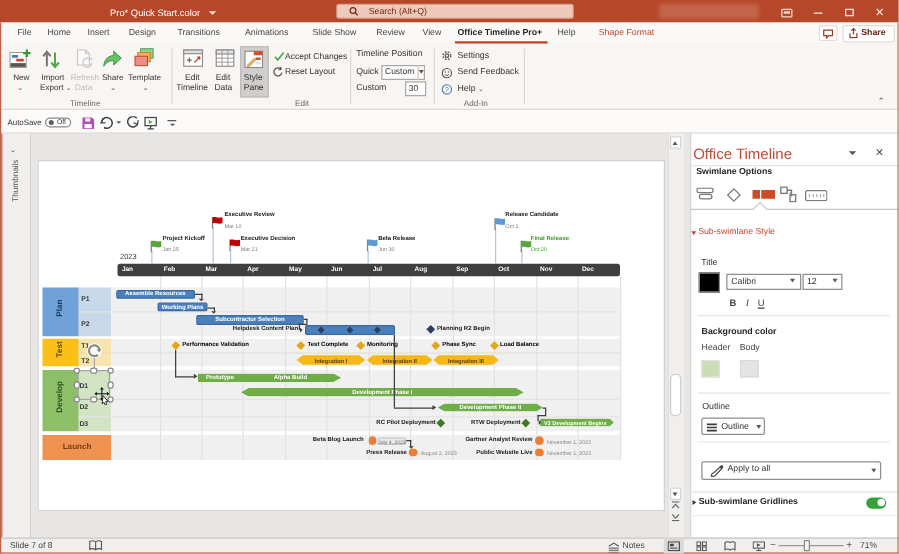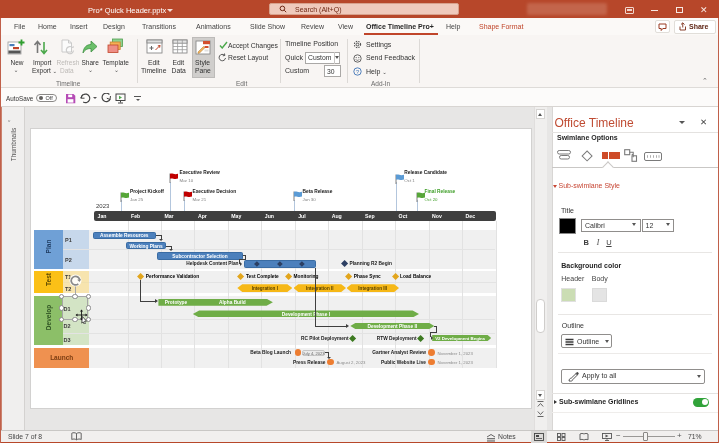--- a/index.html
+++ b/index.html
@@ -4,21 +4,21 @@
 *{margin:0;padding:0;box-sizing:border-box;}
 html,body{width:719px;height:443px;overflow:hidden;}
 body{font-family:"Liberation Sans",sans-serif;}
 .a{position:absolute;}
 .tx{position:absolute;white-space:nowrap;}
 </style></head>
 <body>
 <div class="a" style="left:0;top:0;width:719px;height:443px;background:#e8e7e6;overflow:hidden;">
 
 <div class="a" style="left:0;top:0;width:719px;height:18px;background:#b7472a;"></div>
-<div class="tx" style="left:88px;top:6px;font-size:7.5px;color:#fff;">Pro* Quick Header.pptx</div>
+<div class="tx" style="left:88px;top:6px;font-size:7.5px;color:#fff;">Pro* Quick Start.color</div>
 <div class="a" style="left:167px;top:8.5px;width:0;height:0;border-left:3px solid transparent;border-right:3px solid transparent;border-top:3.5px solid #f4ddd5;"></div>
 <div class="a" style="left:269px;top:3px;width:190px;height:12px;background:#efcabc;border:1px solid #d8a18c;border-radius:2px;"></div>
 <svg class="a" style="left:279px;top:5px;" width="8" height="8" viewBox="0 0 8 8">
       <circle cx="3.4" cy="3.4" r="2.3" fill="none" stroke="#6e2713" stroke-width="1"></circle>
       <line x1="5.2" y1="5.2" x2="7.2" y2="7.2" stroke="#6e2713" stroke-width="1"></line>
     </svg>
 <div class="tx" style="left:295px;top:5.8px;font-size:7px;color:#6e2713;">Search (Alt+Q)</div>
 <div class="a" style="left:527px;top:3px;width:80px;height:12px;background:#c3654b;border-radius:2px;filter:blur(1.5px);"></div>
 <div class="a" style="left:625px;top:6.5px;width:9px;height:7px;border:1px solid #f2d7cd;border-radius:1px;"></div>
 <div class="a" style="left:627px;top:9px;width:5px;height:2px;background:#f2d7cd;"></div>

